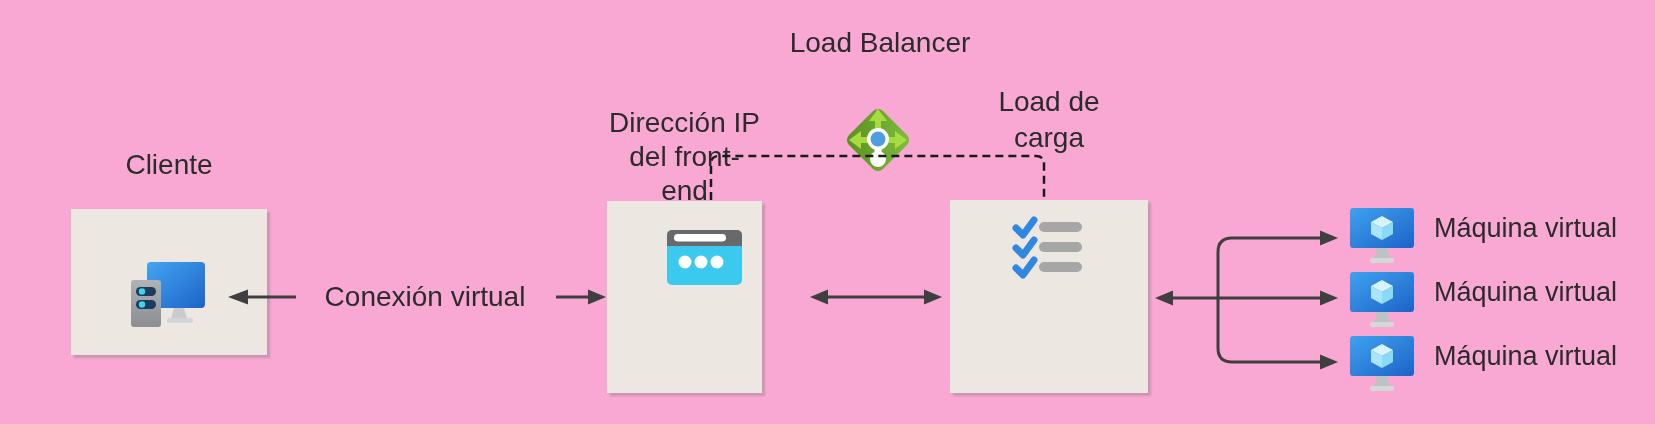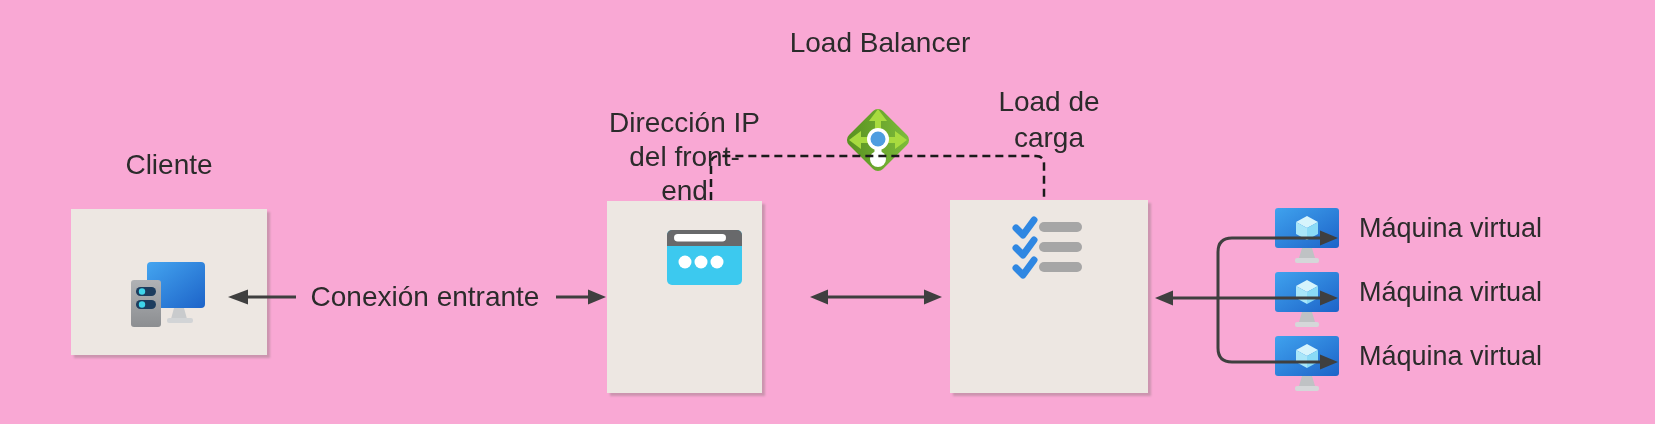--- a/index.html
+++ b/index.html
@@ -39,21 +39,21 @@
   .title{
     position:absolute; left:680px; top:26px; width:400px;
     text-align:center; font-size:28px; line-height:33px; color:var(--text,#2B2B2B);
   }
   .inbound-label{
     position:absolute; left:300px; top:282px; width:250px;
     text-align:center; font-size:28px; line-height:30px; color:var(--text,#2B2B2B);
   }
   .lb-icon-wrap{position:absolute; left:840px; top:102px;}
 
-  .vm-row{position:absolute; left:1275px; display:flex; align-items:flex-start;}
+  .vm-row{position:absolute; left:1350px; display:flex; align-items:flex-start;}
   #vm-row-0{top:208px;} #vm-row-1{top:272px;} #vm-row-2{top:336px;}
   .vm-label{
     margin-left:20px; font-size:27px; line-height:40px; height:40px;
     color:var(--text,#2B2B2B); white-space:nowrap;
   }
   .overlay{position:absolute; left:0; top:0; pointer-events:none;}
 </style>
 </head>
 <body>
 
@@ -138,21 +138,21 @@
         <path d="M4,33 L11,40 L22,25"></path>
         <path d="M4,53 L11,60 L22,45"></path>
       </g>
     </svg>
     <div class="node-label" id="rule-label" style="top:84px;">
       <div>Load de</div>
       <div>carga</div>
     </div>
   </div>
 
-  <div class="inbound-label">Conexión entrante</div>
+  <div class="inbound-label">Conexión virtual</div>
 
   <div class="vm-row" id="vm-row-0">
     <svg width="64" height="58" viewBox="0 0 64 58">
       <defs>
         <linearGradient id="vmBlue" x1="0" y1="0" x2="1" y2="1">
           <stop offset="0" stop-color="#3FA2EE"></stop>
             <stop offset="1" stop-color="#1D63C8"></stop>
         </linearGradient>
       </defs>
       <rect x="0" y="0" width="64" height="40" rx="3" fill="url(#vmBlue)"></rect>

